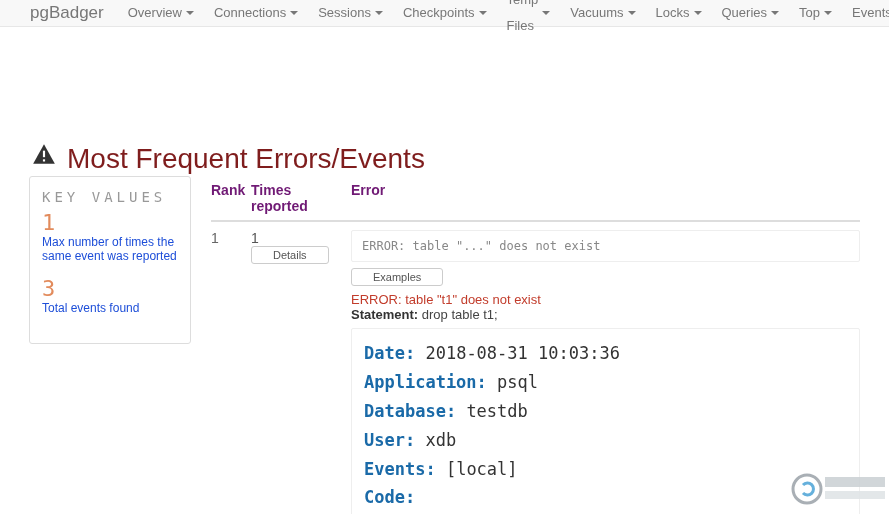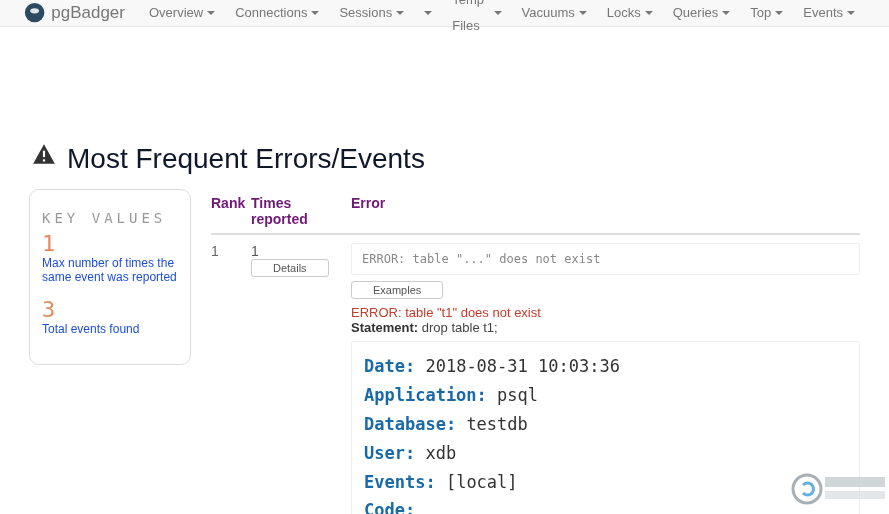--- a/index.html
+++ b/index.html
@@ -6,24 +6,24 @@
   .navbar{background:#f8f8f8;border-bottom:1px solid #e7e7e7;height:26px;line-height:26px;display:flex;align-items:center;padding:0 24px}
   .logo{width:22px;height:22px;margin-right:6px}
   .brand{color:#777;font-size:17px;margin-right:14px}
   .nav{display:flex;gap:0}
   .nav-item{color:#777;font-size:13px;padding:0 10px;display:flex;align-items:center;gap:4px;cursor:pointer}
   .caret{width:0;height:0;border-left:4px solid transparent;border-right:4px solid transparent;border-top:4px solid #777}
   .page{background:#fff;padding:0 8px}
   .panel{background:#fff;border:1px solid transparent;border-radius:3px;margin:8px 0}
   .panel-pad{padding:18px 20px 28px}
   .sep{height:20px}
-  .h2{font-size:28px;color:#0f172a;font-weight:500;display:flex;align-items:center;gap:10px;margin:0 0 14px 2px}
+  .h2{font-size:28px;color:#7f1d1d;font-weight:500;display:flex;align-items:center;gap:10px;margin:0 0 1px 2px}
   .warn-tri svg{width:26px;height:26px;fill:#333}
   .layout{display:flex;gap:20px;align-items:flex-start}
-  .sidebar{width:136px;border:1px solid #ddd;border-radius:10px;padding:20px 12px 14px}
+  .sidebar{width:136px;border:1px solid #ddd;border-radius:3px;padding:12px 12px 14px}
   .kv-title{font-family:Menlo,Consolas,monospace;color:#999;letter-spacing:4px;font-size:14px;margin-bottom:6px}
   .stat-n{font-family:Menlo,Consolas,monospace;color:#e28b5c;font-size:22px;line-height:1.1}
   .stat-d{font-size:12px;color:#1d4ed8;margin-bottom:14px}
   .table{flex:1}
   .thead{display:flex;font-weight:700;color:#701a75;border-bottom:2px solid #ddd;padding:6px 0}
   .col-rank{width:40px}
   .col-times{width:100px}
   .col-error{flex:1}
   .trow{display:flex;align-items:flex-start;border-bottom:1px solid #eee;padding:8px 0}
   .rank{width:40px;color:#666}
@@ -58,20 +58,21 @@
       </div>
     <div class="nav-item">
         <span>Connections</span>
         <span class="caret"></span>
       </div>
     <div class="nav-item">
         <span>Sessions</span>
         <span class="caret"></span>
       </div>
     <div class="nav-item">
+        <span>Checkpoints</span>
         <span class="caret"></span>
       </div>
     <div class="nav-item">
         <span>Temp Files</span>
         <span class="caret"></span>
       </div>
     <div class="nav-item">
         <span>Vacuums</span>
         <span class="caret"></span>
       </div>

